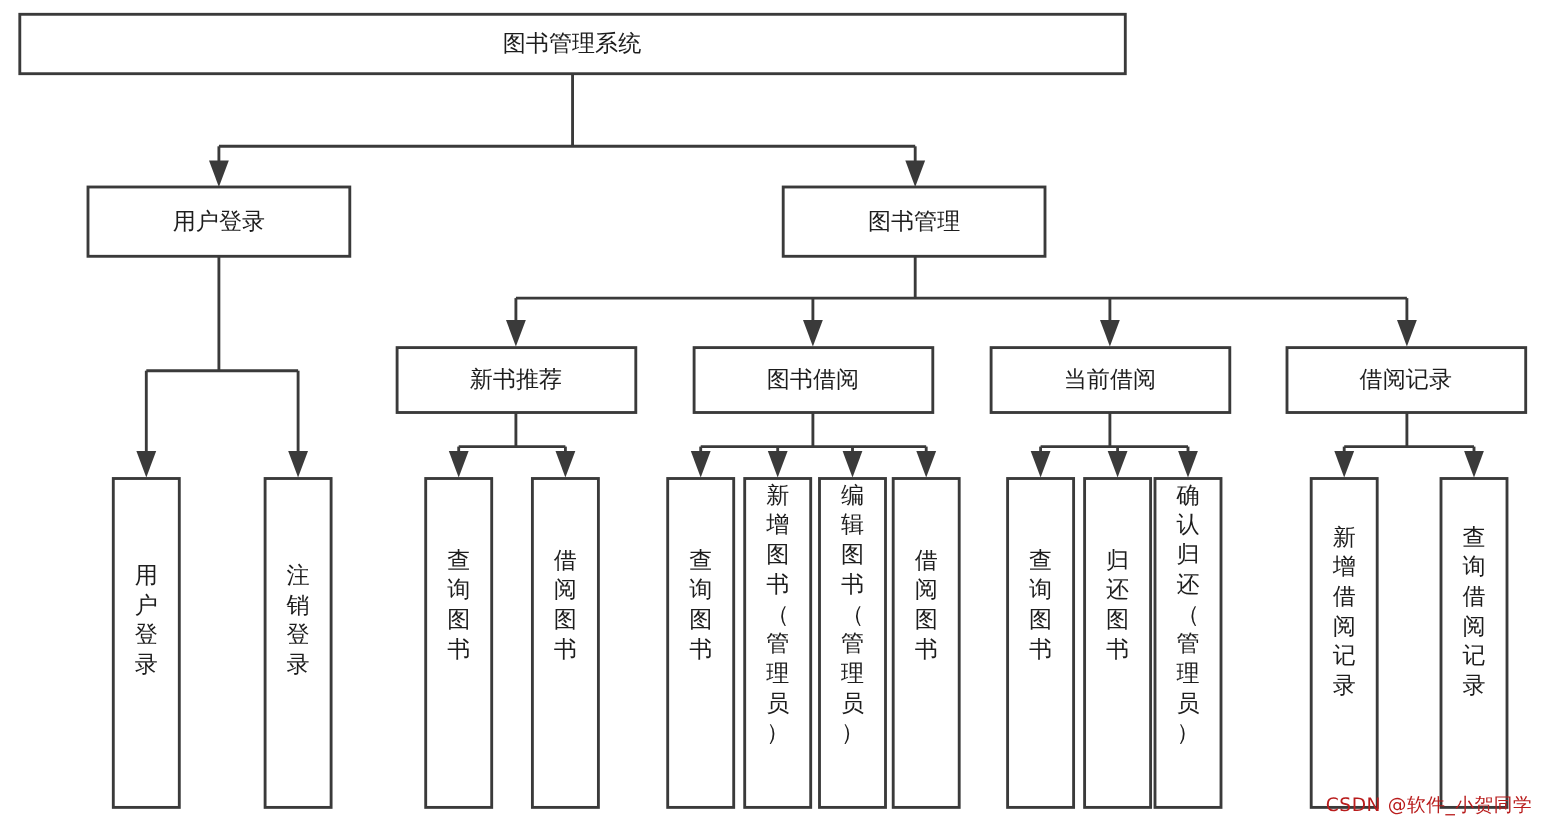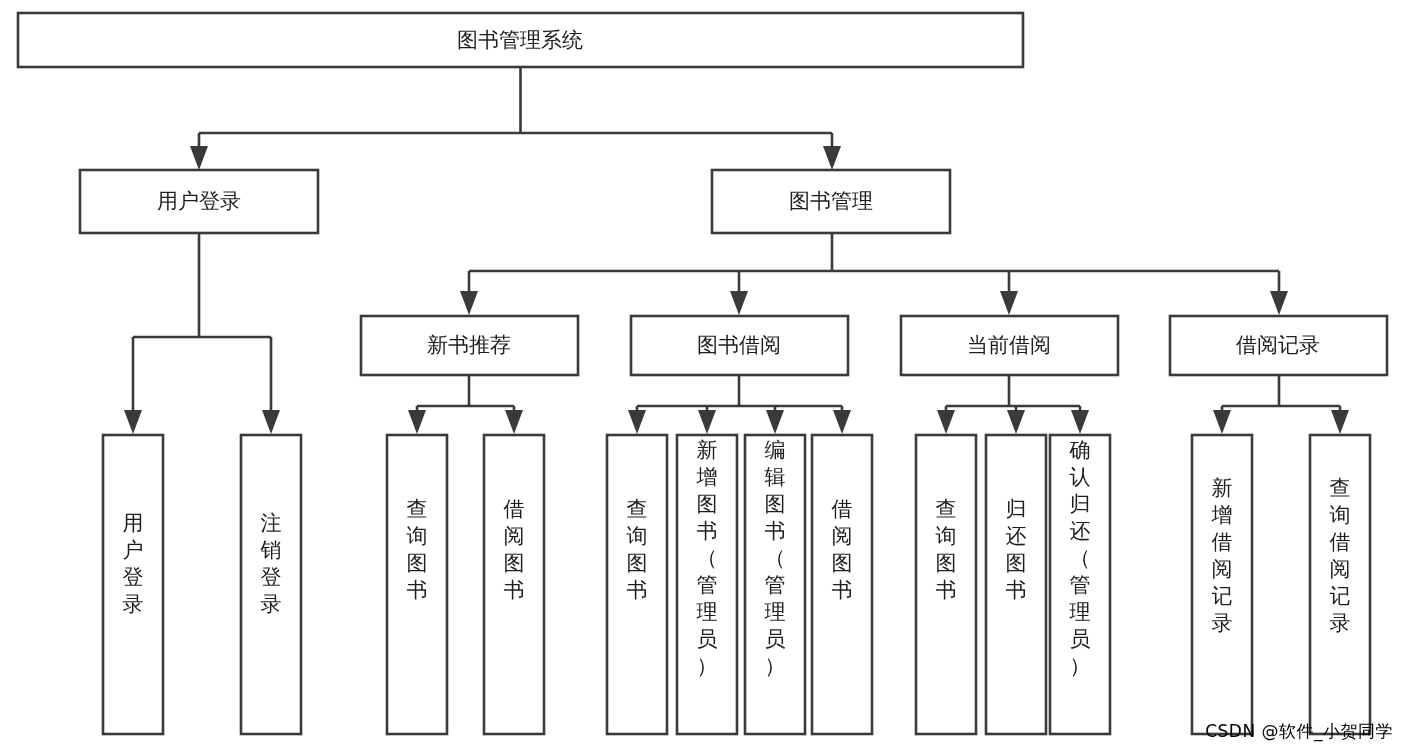--- a/index.html
+++ b/index.html
@@ -54,21 +54,21 @@
     font-family: "DejaVu Sans", "Liberation Sans", sans-serif;
     font-size: 21px;
     text-anchor: middle;
   }
   .watermark {
     position: absolute;
     right: 12px;
     bottom: 4px;
     font-family: "DejaVu Sans", "Liberation Sans", sans-serif;
     font-size: 17px;
-    color: #000000;
+    color: #b91c1c;
     white-space: nowrap;
     letter-spacing: 0.5px;
   }
 </style>
 </head>
 <body>
 
 <div id="diagram-root">
 
   <svg id="tree-svg" viewBox="0 0 1405 747" xmlns="http://www.w3.org/2000/svg">

